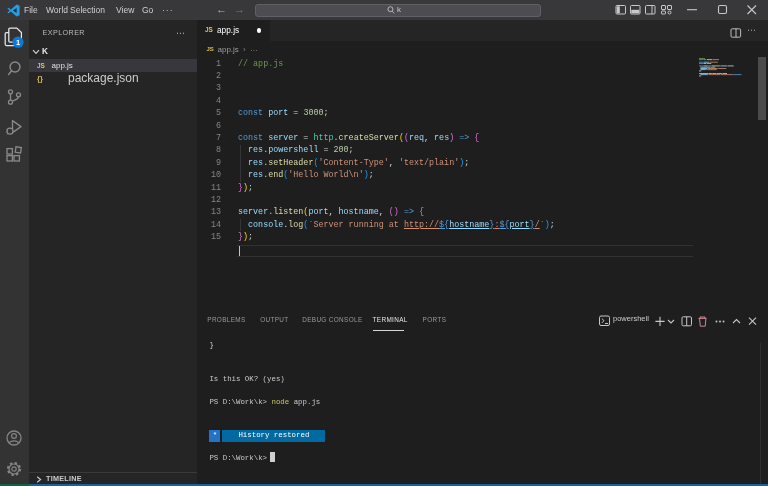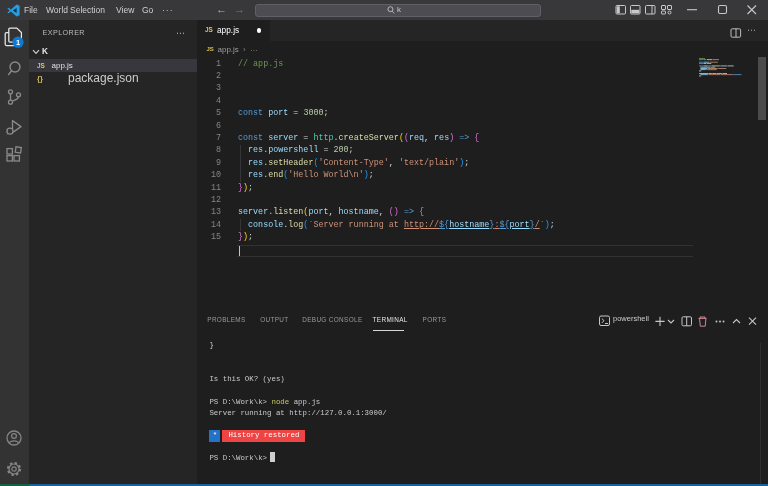--- a/index.html
+++ b/index.html
@@ -164,20 +164,26 @@
     <div class="abs" style="left:0;top:38.6px;width:168px;height:13.4px;line-height:13.4px;background:#37373d">
       <span class="abs" style="left:8px;top:0;font-size:6.4px;font-weight:bold;color:#e2c55b;font-family:'Liberation Sans',sans-serif">JS</span>
       <span class="abs" style="left:22.5px;font-size:8px;color:#e0e0e0">app.js</span>
     </div>
 
     <div class="abs" style="left:0;top:52px;width:168px;height:13.4px;line-height:13.4px">
       <span class="abs" style="left:8px;top:0;font-size:7.5px;font-weight:bold;color:#d7ba5c">{}</span>
       <span class="abs" style="left:39px;font-size:12px;color:#cccccc">package.json</span>
     </div>
 
+    <div class="abs" style="left:0;top:451.5px;width:168px;height:12.5px;line-height:12.5px;border-top:1px solid #3a3a3a">
+      <svg class="abs" style="left:7px;top:3.5px" width="6" height="7" viewBox="0 0 6 7">
+          <path d="M1.2 0.8 L4.6 3.5 L1.2 6.2" fill="none" stroke="#cccccc" stroke-width="1.1"></path>
+        </svg>
+      <span class="abs" style="left:17px;font-size:7.2px;font-weight:bold;letter-spacing:0.3px;color:#cccccc">TIMELINE</span>
+    </div>
   </div>
 
   <div id="editorcol">
     <div id="tabbar">
       <div id="tab1">
         <span class="abs" style="left:8px;top:6px;font-size:6.4px;font-weight:bold;color:#e2c55b">JS</span>
         <span class="abs" style="left:20px;top:0;height:21px;line-height:21px;font-size:8.3px;color:#ffffff">app.js</span>
         <div class="abs" style="left:59.5px;top:8.2px;width:4.6px;height:4.6px;border-radius:50%;background:#ffffff"></div>
       </div>
       <svg class="abs" style="left:533px;top:7.5px" width="12" height="10" viewBox="0 0 12 10">
@@ -326,22 +332,21 @@
 
         <path d="M136 9 l3.5 -3.5 3.5 3.5" fill="none" stroke="#c5c5c5" stroke-width="1.1"></path>
 
         <path d="M152 3.6 l7 7 M159 3.6 l-7 7" stroke="#c5c5c5" stroke-width="1.1"></path>
       </svg>
       <span class="abs" style="left:416px;top:0;height:22px;line-height:22px;font-size:7.5px;color:#cccccc">powershell</span>
 
       <div class="tl" style="top:32.3px">}</div>
       <div class="tl" style="top:65.9px">Is this OK? (yes)</div>
       <div class="tl" style="top:88.7px">PS D:\Work\k&gt; <span style="color:#c9c863">node</span> app.js</div>
-      <div class="tl" style="top:100px">Server running at http://127.0.0.1:3000/</div>
-      <div class="tl" style="top:122.3px"><span style="background:#2472c8;color:#ffffff;display:inline-block;width:11px;text-align:center">*</span><span style="display:inline-block;width:2px"></span><span style="background:#ef4444;color:#ffffff;display:inline-block;padding:0 6px">History restored</span></div>
+      <div class="tl" style="top:122.3px"><span style="background:#2472c8;color:#ffffff;display:inline-block;width:11px;text-align:center">*</span><span style="display:inline-block;width:2px"></span><span style="background:#0369a1;color:#ffffff;display:inline-block;padding:0 16px">History restored</span></div>
       <div class="tl" style="top:145.3px">PS D:\Work\k&gt; </div>
       <div class="abs" style="left:73px;top:143.5px;width:5.4px;height:10px;background:#cfcfcf"></div>
       <div class="abs" style="left:562.5px;top:35px;width:1px;height:141px;background:#2f2f2f"></div>
     </div>
   </div>
 
   <div id="statusstrip"></div>
   <div id="statusgreen"></div>
 </div>
 

